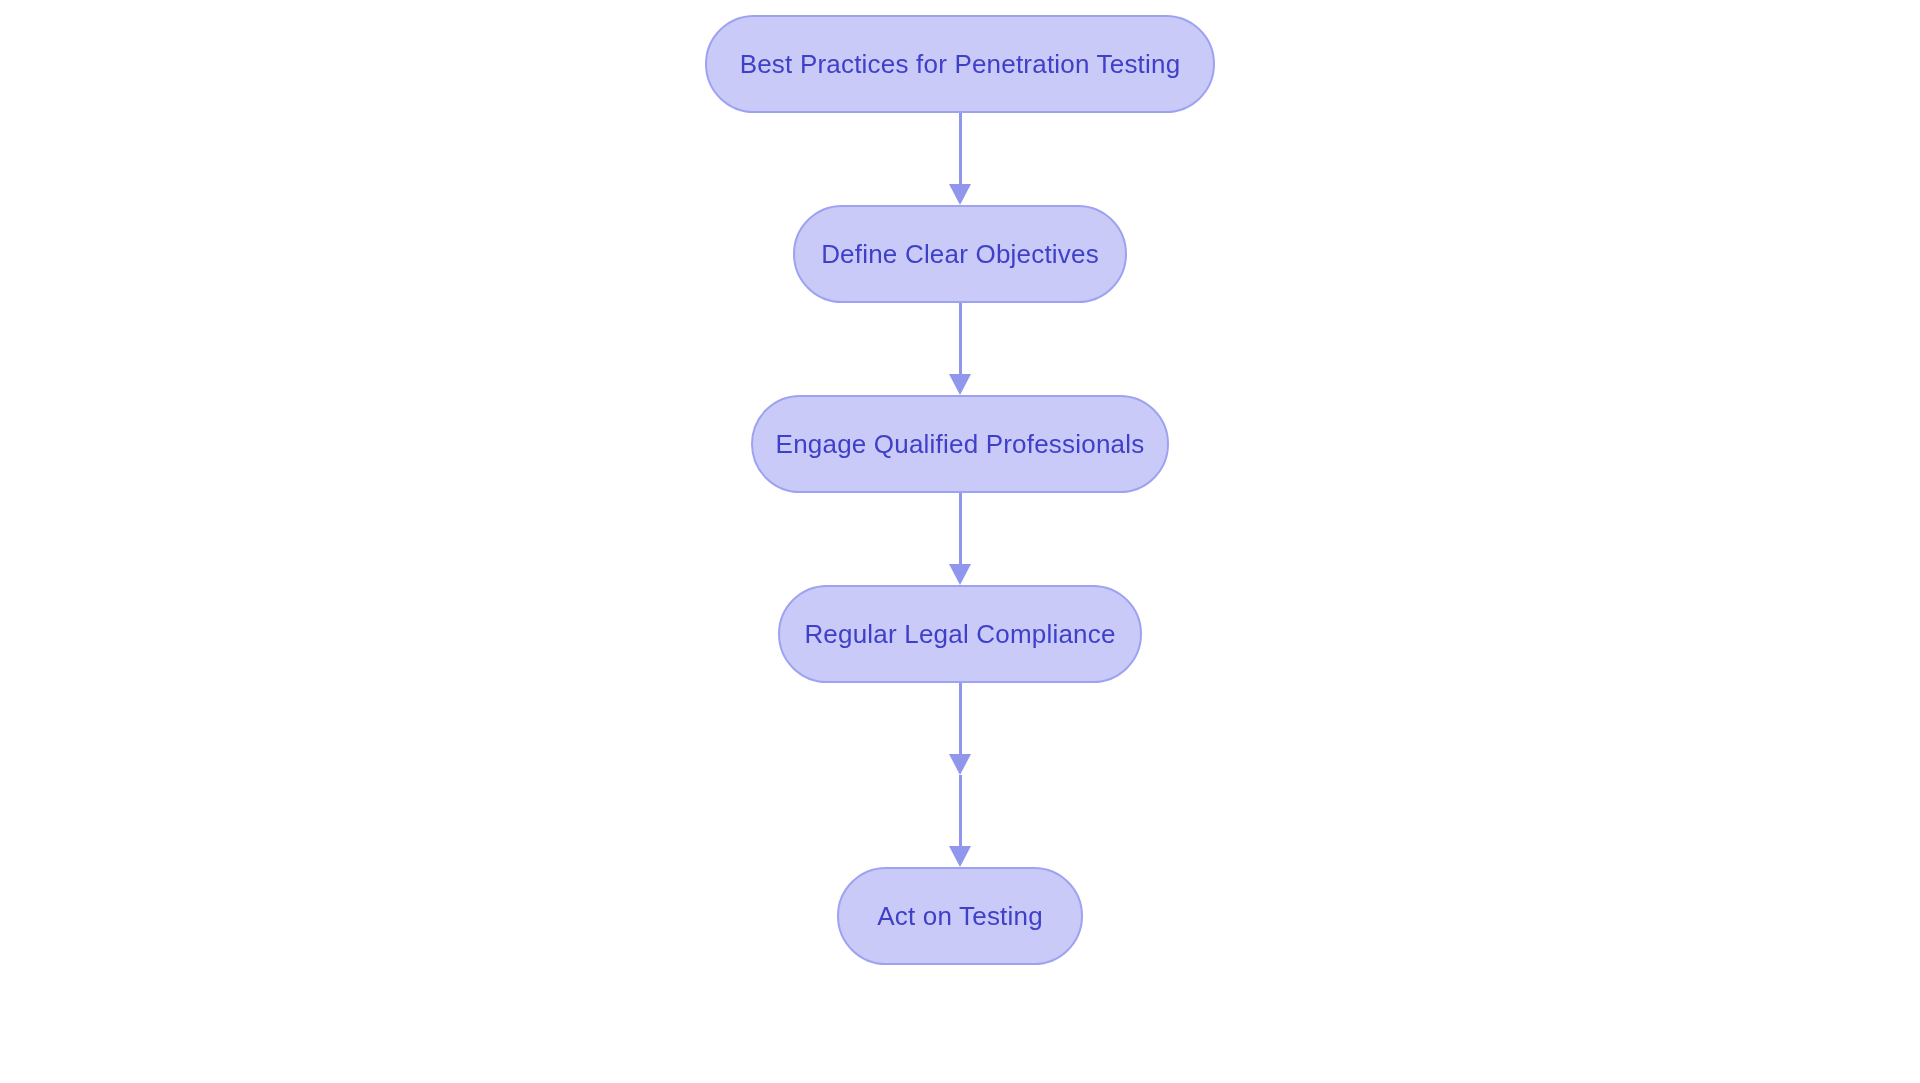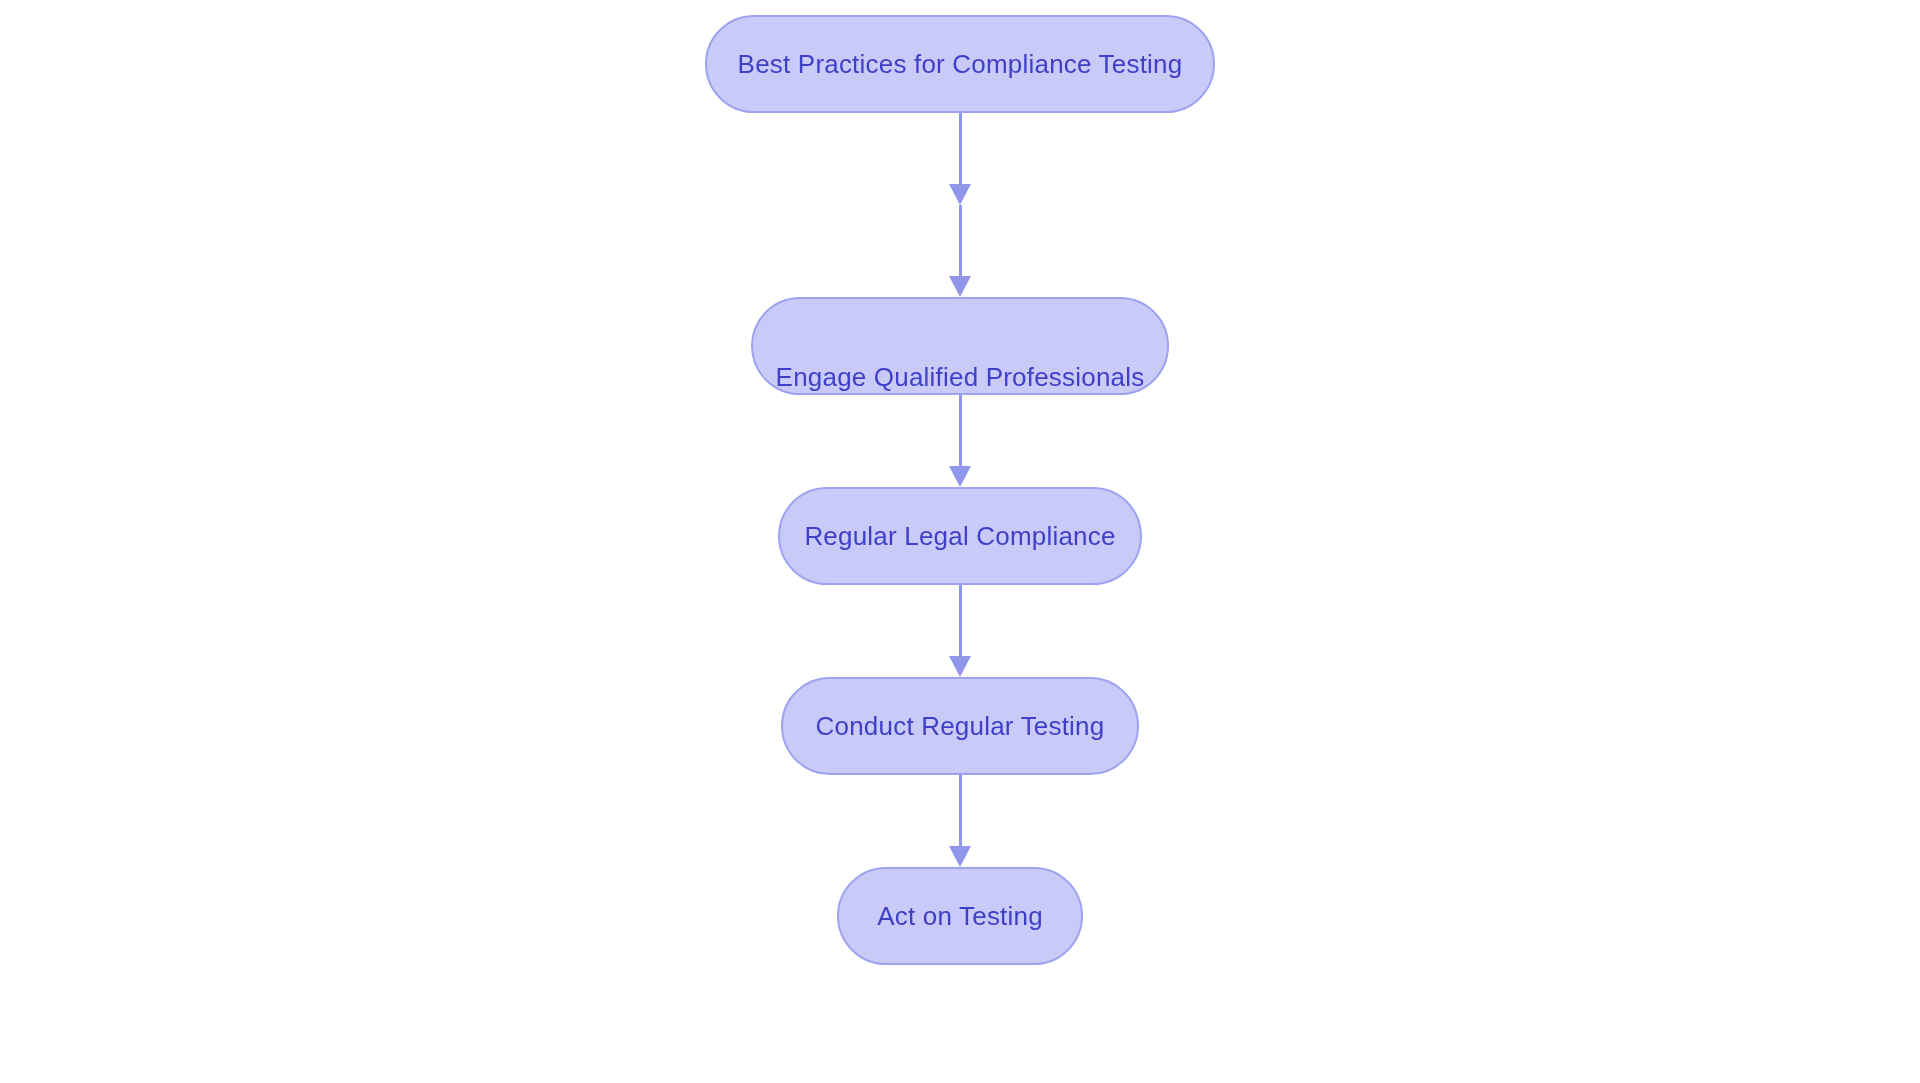--- a/index.html
+++ b/index.html
@@ -36,21 +36,21 @@
     flex: 0 0 auto;
   }
   .node-label {
     font-size: 26px;
     color: var(--node_text, #3f40c8);
     white-space: nowrap;
     letter-spacing: 0.2px;
   }
   .node-1 { width: 510px; }
   .node-2 { width: 334px; }
-  .node-3 { width: 418px; align-items: flex-end; }
+  .node-3 { width: 418px; }
   .node-4 { width: 364px; }
   .node-5 { width: 358px; }
   .node-6 { width: 246px; }
   .arrow {
     height: 92px;
     flex: 0 0 auto;
     display: flex;
     flex-direction: column;
     align-items: center;
   }
@@ -68,28 +68,31 @@
     border-top: 21px solid var(--arrow, #8f96ec);
   }
 </style>
 </head>
 <body>
 
 <div class="canvas">
   <div class="flow-column">
 
     <div class="node node-1">
-      <span class="node-label">Best Practices for Compliance Testing</span>
+      <span class="node-label">Best Practices for Penetration Testing</span>
     </div>
 
     <div class="arrow">
       <div class="arrow-line"></div>
       <div class="arrow-head"></div>
     </div>
 
+    <div class="node node-2">
+      <span class="node-label">Define Clear Objectives</span>
+    </div>
 
     <div class="arrow">
       <div class="arrow-line"></div>
       <div class="arrow-head"></div>
     </div>
 
     <div class="node node-3">
       <span class="node-label">Engage Qualified Professionals</span>
     </div>
 
@@ -100,23 +103,20 @@
 
     <div class="node node-4">
       <span class="node-label">Regular Legal Compliance</span>
     </div>
 
     <div class="arrow">
       <div class="arrow-line"></div>
       <div class="arrow-head"></div>
     </div>
 
-    <div class="node node-5">
-      <span class="node-label">Conduct Regular Testing</span>
-    </div>
 
     <div class="arrow">
       <div class="arrow-line"></div>
       <div class="arrow-head"></div>
     </div>
 
     <div class="node node-6">
       <span class="node-label">Act on Testing</span>
     </div>
 

